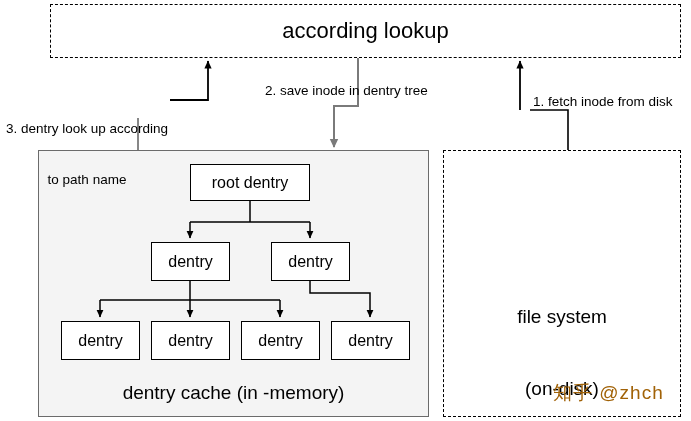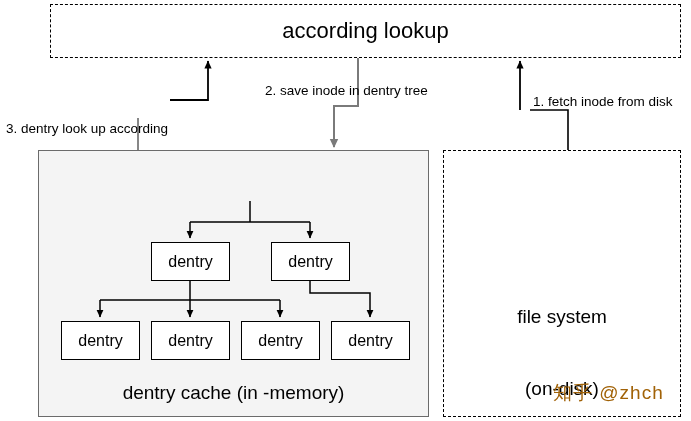--- a/index.html
+++ b/index.html
@@ -202,20 +202,23 @@
       <path d="M100,300 L100,317" stroke="#000000" stroke-width="1.5" fill="none" marker-end="url(#arrow-black)"></path>
       <path d="M190,300 L190,317" stroke="#000000" stroke-width="1.5" fill="none" marker-end="url(#arrow-black)"></path>
       <path d="M280,300 L280,317" stroke="#000000" stroke-width="1.5" fill="none" marker-end="url(#arrow-black)"></path>
     </g>
 
     <g>
       <path d="M310,281 L310,293 L370,293 L370,317" stroke="#000000" stroke-width="1.5" fill="none" marker-end="url(#arrow-black)"></path>
     </g>
   </svg>
 
+  <div class="node" id="node-root">
+    <span>root dentry</span>
+  </div>
 
   <div class="node" id="node-mid-1">
     <span>dentry</span>
   </div>
   <div class="node" id="node-mid-2">
     <span>dentry</span>
   </div>
 
   <div class="node" id="node-leaf-1">
     <span>dentry</span>
@@ -225,20 +228,21 @@
   </div>
   <div class="node" id="node-leaf-3">
     <span>dentry</span>
   </div>
   <div class="node" id="node-leaf-4">
     <span>dentry</span>
   </div>
 
   <div class="step-label" id="step-3-label">
     <div>3. dentry look up according</div>
+    <div>to path name</div>
   </div>
 
   <div class="step-label" id="step-2-label">2. save inode in dentry tree</div>
 
   <div class="step-label" id="step-1-label">1. fetch inode from disk</div>
 
   <div id="watermark">知乎 @zhch</div>
 
 </div>
 

